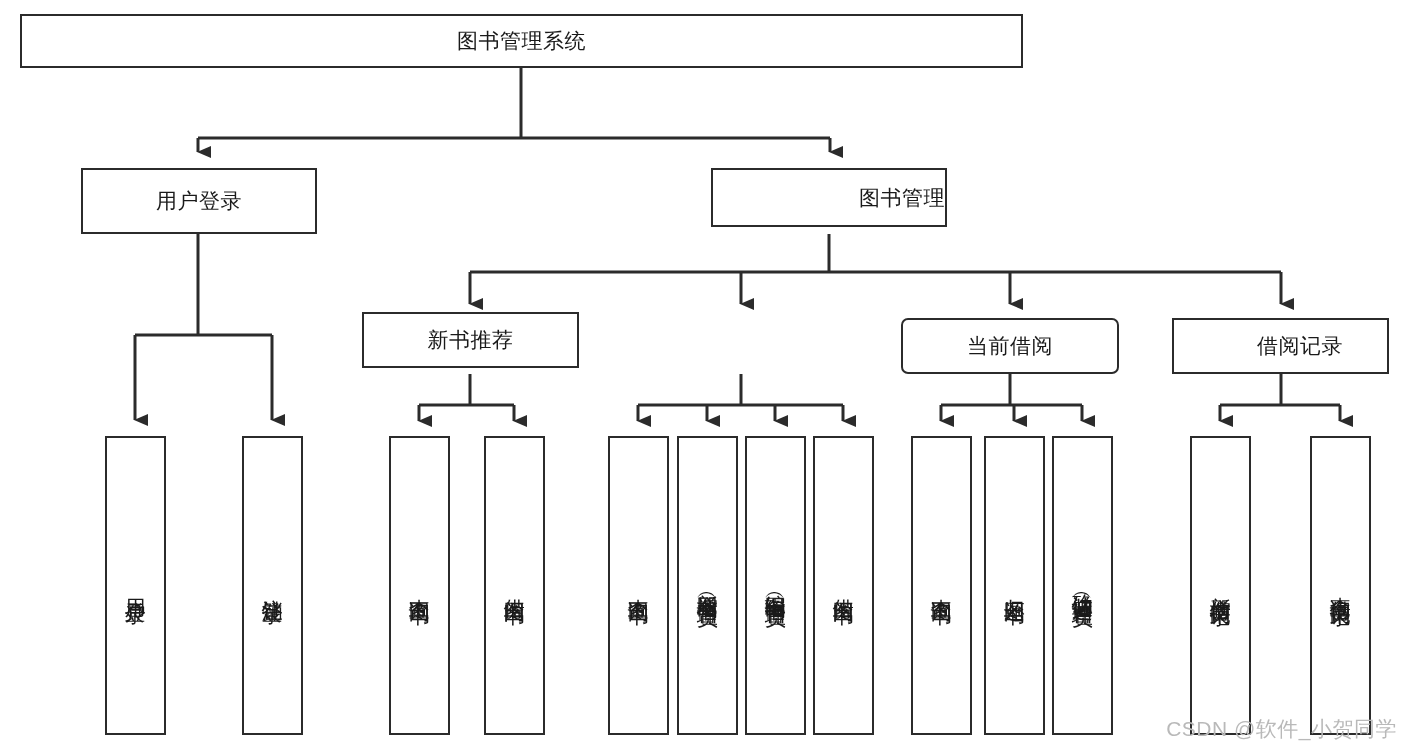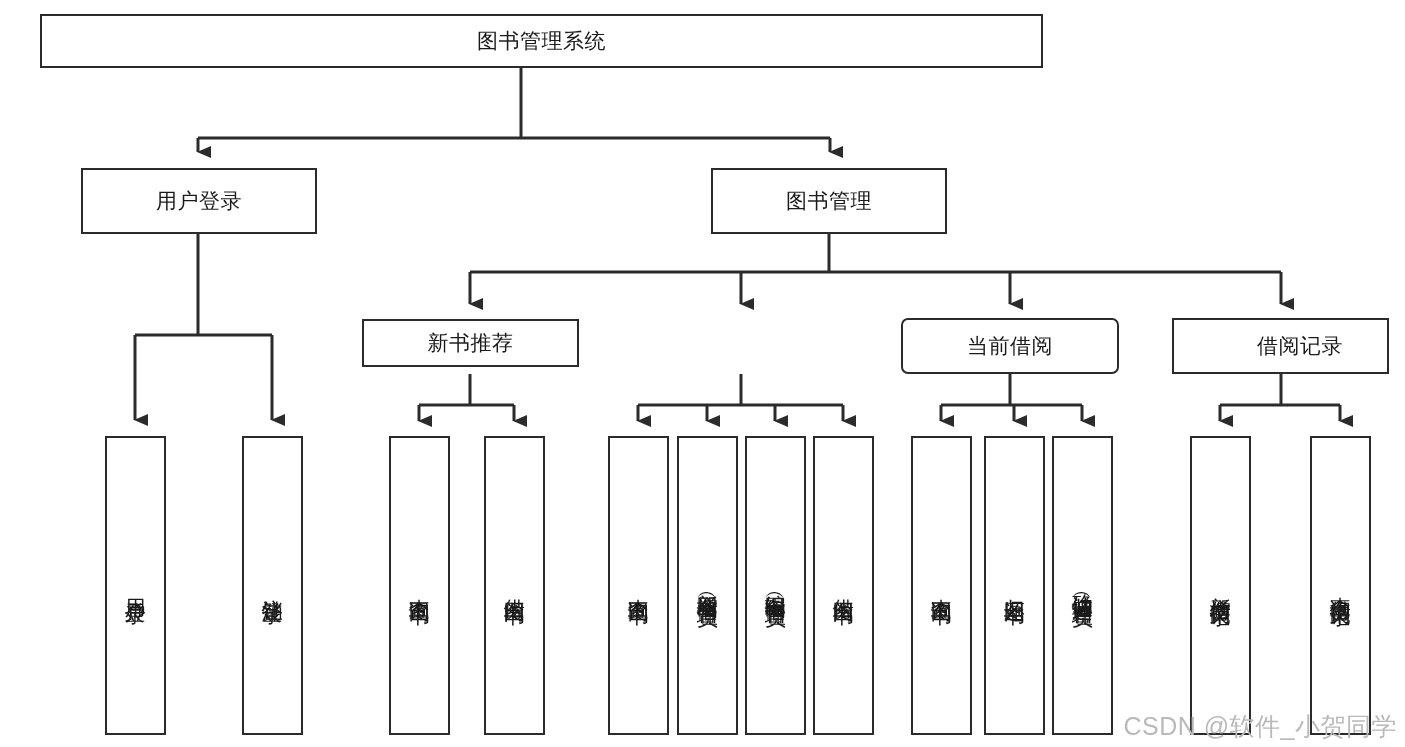--- a/index.html
+++ b/index.html
@@ -55,21 +55,21 @@
     line-height: 1.22;
     letter-spacing: 2px;
     white-space: normal;
     max-height: 282px;
     text-align: center;
   }
   .watermark {
     position: absolute;
     right: 8px;
     bottom: 4px;
-    font-size: 25px;
+    font-size: 21px;
     color: #b9b9b9;
     letter-spacing: 0.5px;
     white-space: nowrap;
     pointer-events: none;
   }
 </style>
 </head>
 <body>
 
 <div id="canvas">
@@ -117,32 +117,32 @@
       <path d="M 1014 405 L 1014 421" marker-end="url(#arrow)"></path>
       <path d="M 1082 405 L 1082 421" marker-end="url(#arrow)"></path>
 
       <path d="M 1281 374 L 1281 405"></path>
       <path d="M 1220 405 L 1340 405"></path>
       <path d="M 1220 405 L 1220 421" marker-end="url(#arrow)"></path>
       <path d="M 1340 405 L 1340 421" marker-end="url(#arrow)"></path>
     </g>
   </svg>
 
-  <div class="node horiz" style="left:20px; top:14px; width:1003px; height:54px;margin-left:20px;">
+  <div class="node horiz" style="left:20px; top:14px; width:1003px; height:54px;">
     <span class="label">图书管理系统</span>
   </div>
 
   <div class="node horiz" style="left:81px; top:168px; width:236px; height:66px;">
     <span class="label">用户登录</span>
   </div>
-  <div class="node horiz" style="left:711px; top:168px; width:236px; height:66px;">
+  <div class="node horiz" style="left:711px; top:168px; width:236px; height:59px;justify-content:flex-end;">
     <span class="label">图书管理</span>
   </div>
 
-  <div class="node horiz" style="left:362px; top:319px; width:217px; height:48px;">
+  <div class="node horiz" style="left:362px; top:312px; width:217px; height:56px;">
     <span class="label">新书推荐</span>
   </div>
   <div class="node horiz" style="left:901px; top:318px; width:218px; height:56px;border-radius:7px;">
     <span class="label">当前借阅</span>
   </div>
   <div class="node horiz" style="left:1172px; top:318px; width:217px; height:56px;padding-left:39px;">
     <span class="label">借阅记录</span>
   </div>
 
   <div class="node vert" style="left:105px; top:436px; width:61px; height:299px;">

